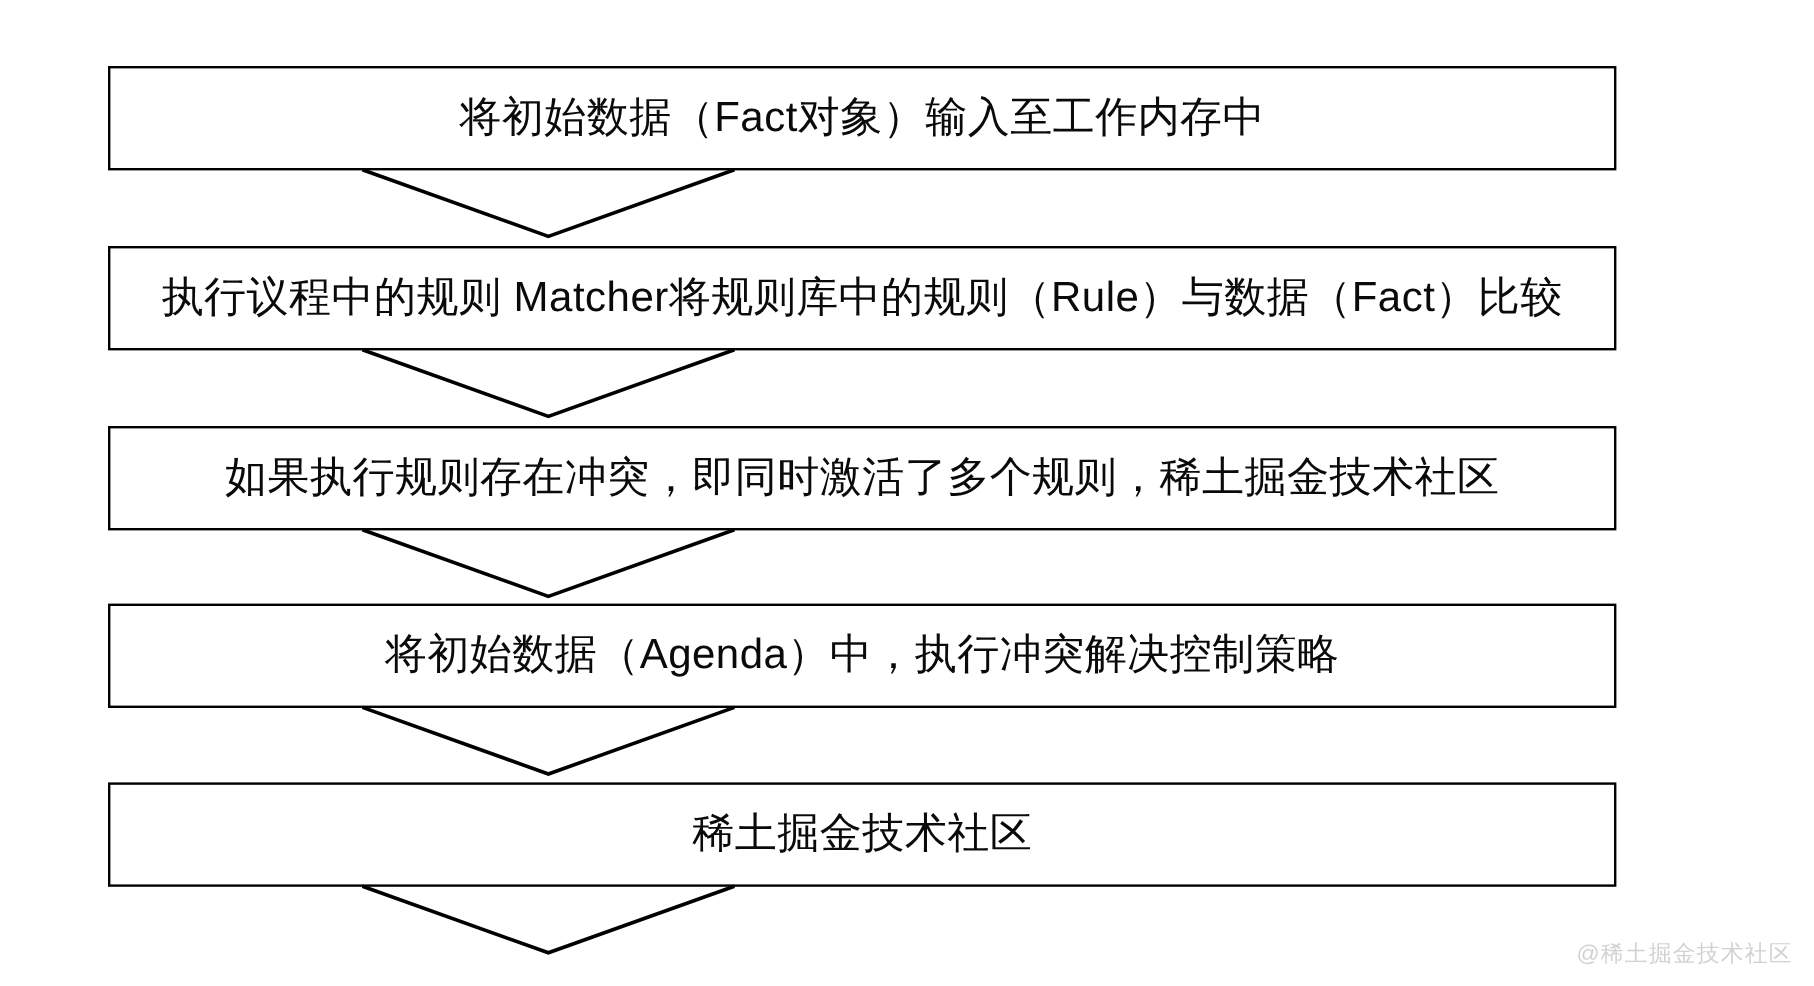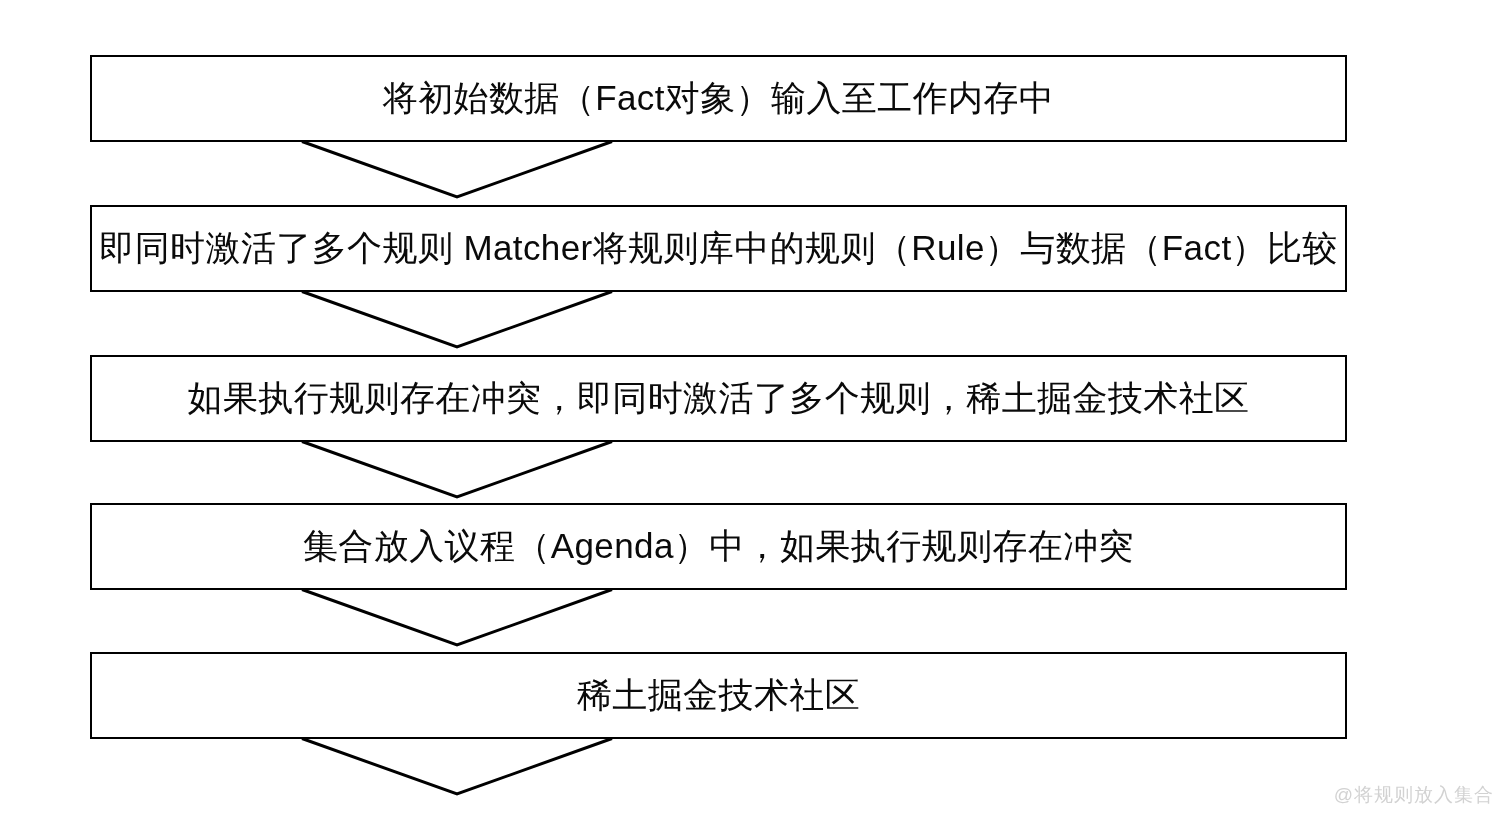--- a/index.html
+++ b/index.html
@@ -88,53 +88,53 @@
         <div class="flow-step-label">将初始数据（Fact对象）输入至工作内存中</div>
       </div>
       <div class="flow-connector">
         <svg viewBox="0 0 310 60" xmlns="http://www.w3.org/2000/svg">
           <polyline points="0,1.5 155,57 310,1.5" fill="none" stroke="#000000" stroke-width="3" stroke-linejoin="miter" stroke-linecap="butt"></polyline>
         </svg>
       </div>
     </div>
     <div class="flow-step" style="top: 205px;">
       <div class="flow-step-body">
-        <div class="flow-step-label">即同时激活了多个规则 Matcher将规则库中的规则（Rule）与数据（Fact）比较</div>
+        <div class="flow-step-label">执行议程中的规则 Matcher将规则库中的规则（Rule）与数据（Fact）比较</div>
       </div>
       <div class="flow-connector">
         <svg viewBox="0 0 310 60" xmlns="http://www.w3.org/2000/svg">
           <polyline points="0,1.5 155,57 310,1.5" fill="none" stroke="#000000" stroke-width="3" stroke-linejoin="miter" stroke-linecap="butt"></polyline>
         </svg>
       </div>
     </div>
     <div class="flow-step" style="top: 355px;">
       <div class="flow-step-body">
         <div class="flow-step-label">如果执行规则存在冲突，即同时激活了多个规则，稀土掘金技术社区</div>
       </div>
       <div class="flow-connector">
         <svg viewBox="0 0 310 60" xmlns="http://www.w3.org/2000/svg">
           <polyline points="0,1.5 155,57 310,1.5" fill="none" stroke="#000000" stroke-width="3" stroke-linejoin="miter" stroke-linecap="butt"></polyline>
         </svg>
       </div>
     </div>
     <div class="flow-step" style="top: 503px;">
       <div class="flow-step-body">
-        <div class="flow-step-label">集合放入议程（Agenda）中，如果执行规则存在冲突</div>
+        <div class="flow-step-label">将初始数据（Agenda）中，执行冲突解决控制策略</div>
       </div>
       <div class="flow-connector">
         <svg viewBox="0 0 310 60" xmlns="http://www.w3.org/2000/svg">
           <polyline points="0,1.5 155,57 310,1.5" fill="none" stroke="#000000" stroke-width="3" stroke-linejoin="miter" stroke-linecap="butt"></polyline>
         </svg>
       </div>
     </div>
     <div class="flow-step" style="top: 652px;">
       <div class="flow-step-body">
         <div class="flow-step-label">稀土掘金技术社区</div>
       </div>
       <div class="flow-connector">
         <svg viewBox="0 0 310 60" xmlns="http://www.w3.org/2000/svg">
           <polyline points="0,1.5 155,57 310,1.5" fill="none" stroke="#000000" stroke-width="3" stroke-linejoin="miter" stroke-linecap="butt"></polyline>
         </svg>
       </div>
     </div>
   </div>
 
-<div id="watermark">@将规则放入集合</div>
+<div id="watermark">@稀土掘金技术社区</div>
 
 </body></html>

